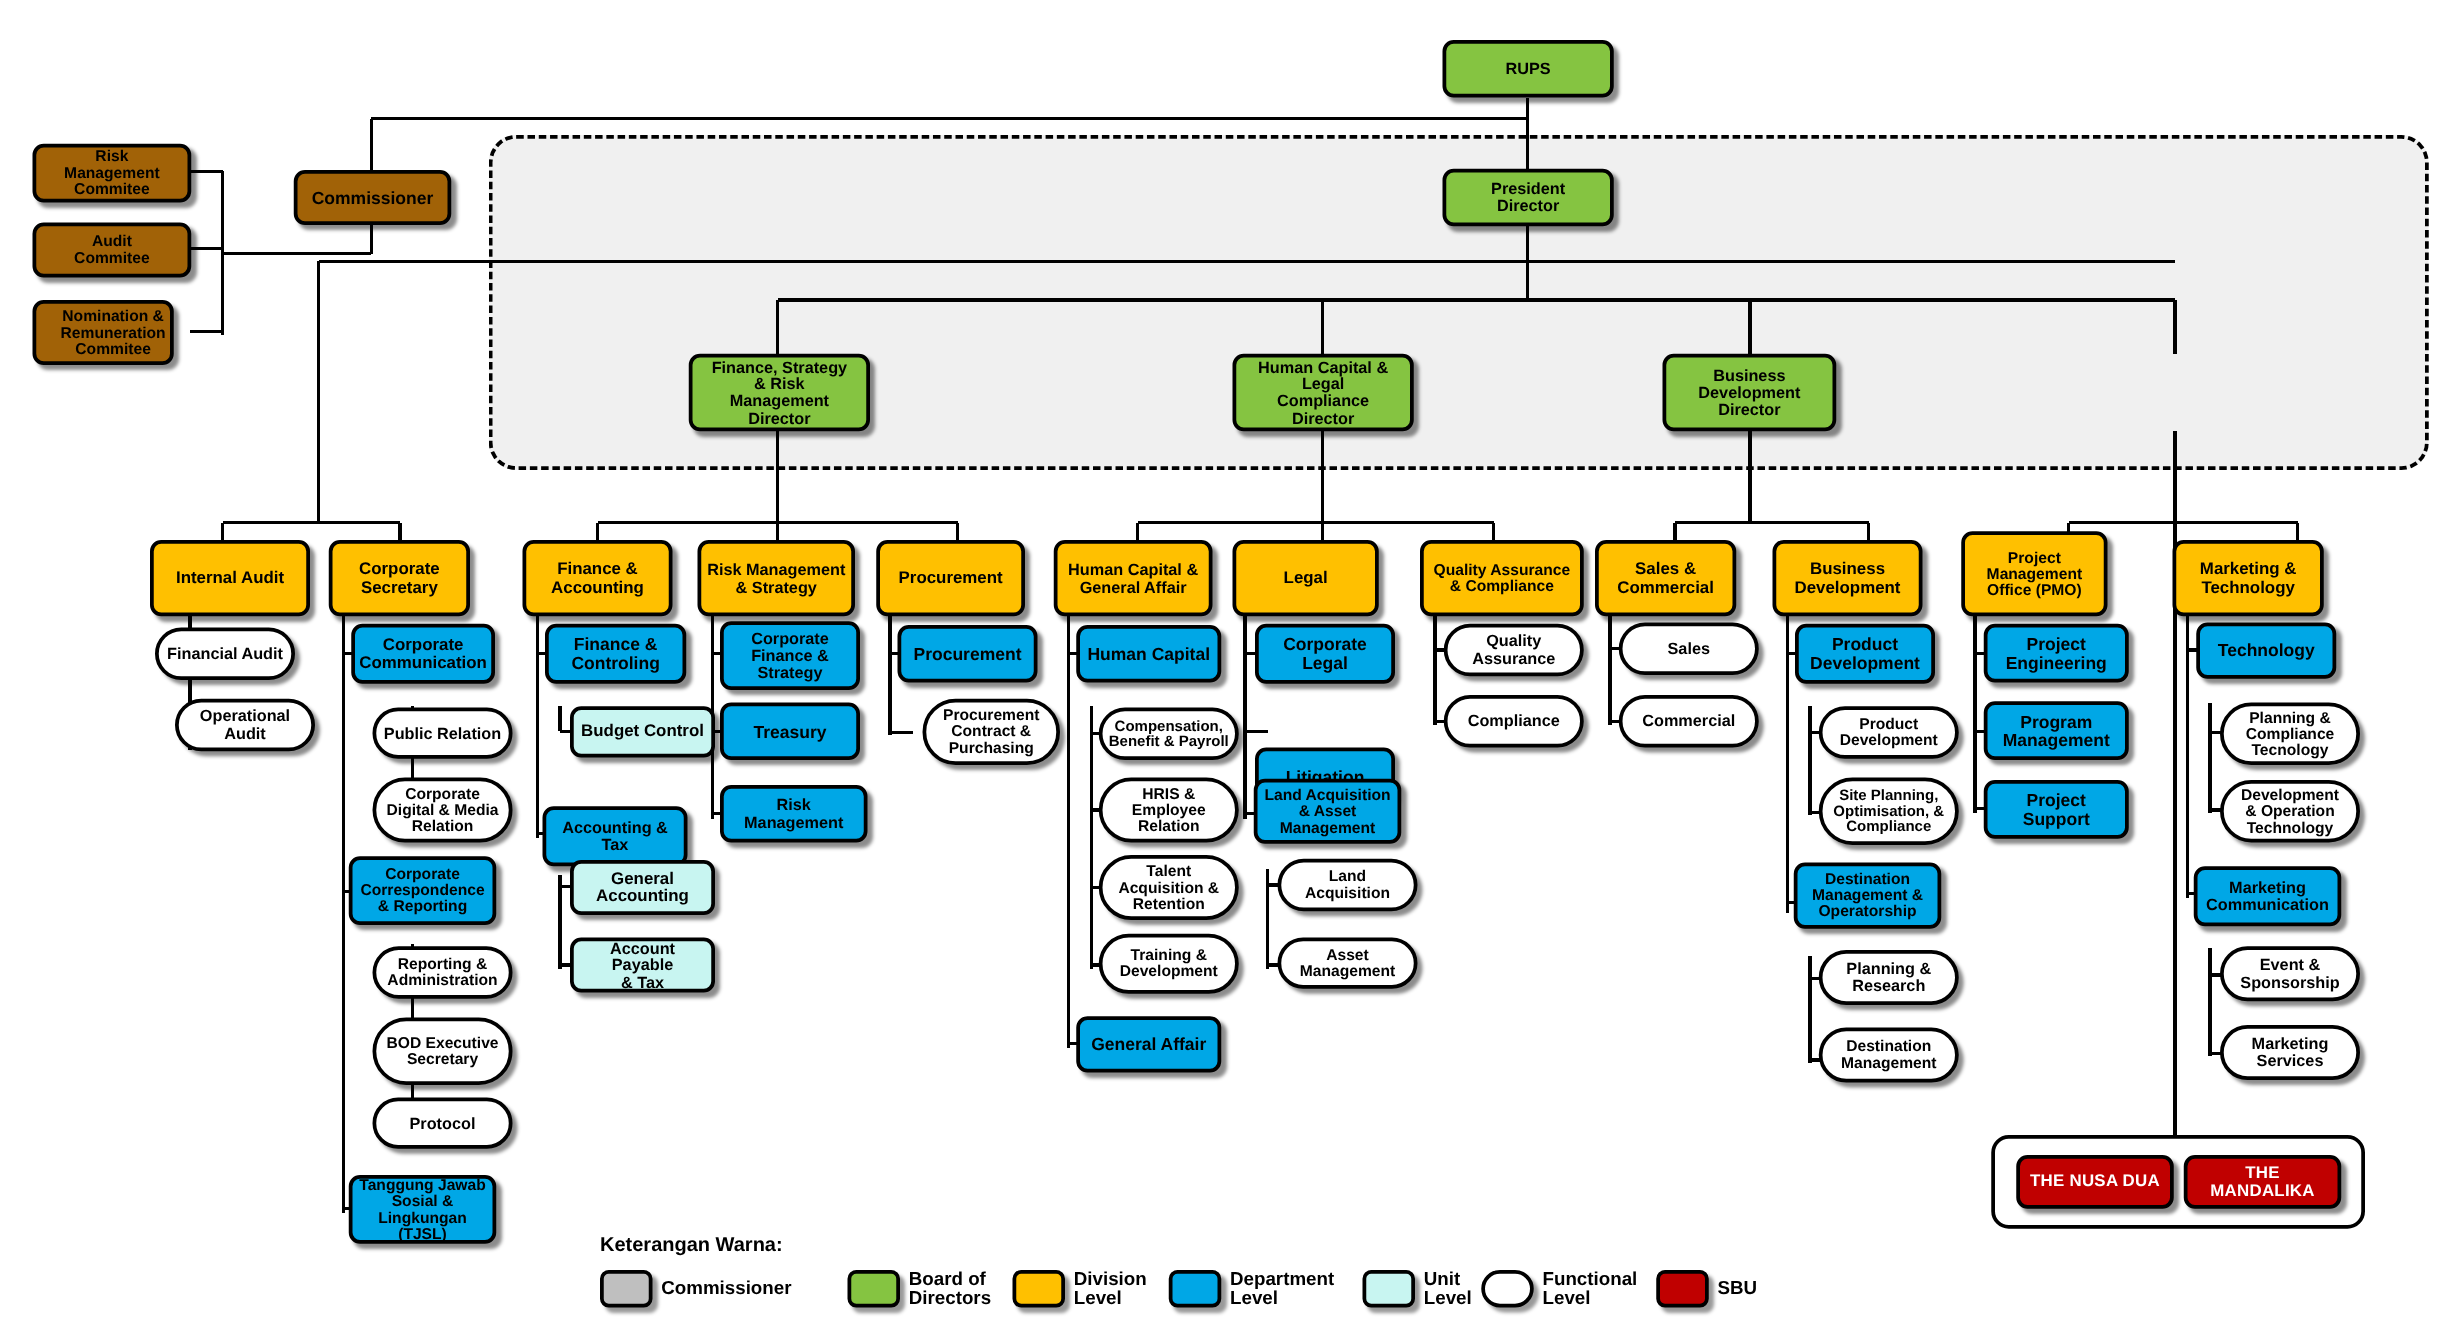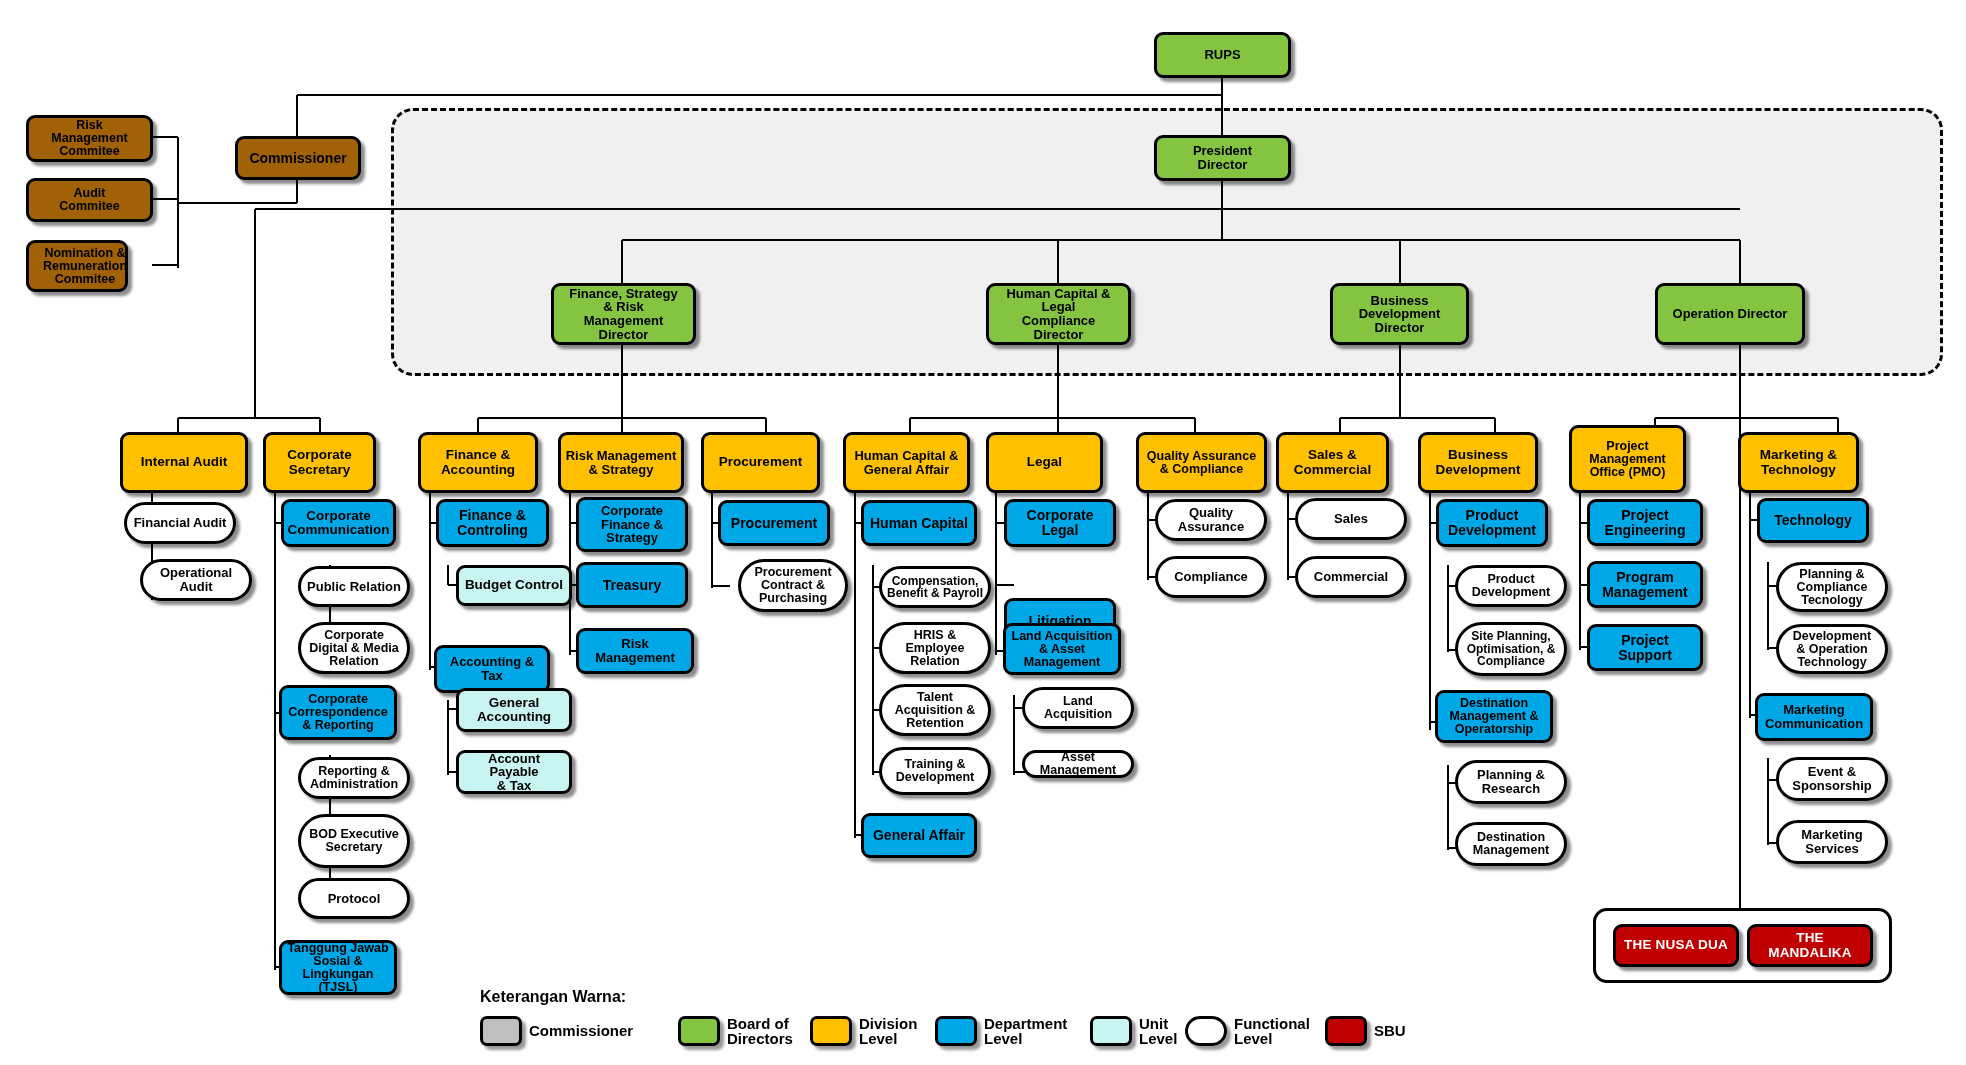--- a/index.html
+++ b/index.html
@@ -236,36 +236,35 @@
   <div class="node bod" style="left:1154px; top:135px; width:137px; height:46px; white-space:pre-line;">President
 Director</div>
 
   <div class="node commissioner" style="left:235px; top:136px; width:126px; height:44px; white-space:pre-line;">Commissioner</div>
 
   <div class="node commissioner" style="left:26px; top:115px; width:127px; height:47px; font-size:12.5px; white-space:pre-line;">Risk
 Management
 Commitee</div>
   <div class="node commissioner" style="left:26px; top:178px; width:127px; height:44px; font-size:12.5px; white-space:pre-line;">Audit
 Commitee</div>
-  <div class="node commissioner" style="left:26px; top:240px; width:102px; height:52px; font-size:12.5px; white-space:pre-line;padding-left:19px;">Nomination &amp;
+  <div class="node commissioner" style="left:26px; top:240px; width:113px; height:52px; font-size:12.5px; white-space:pre-line;padding-left:19px;">Nomination &amp;
 Remuneration
 Commitee</div>
 
   <div class="node bod" style="left:551px; top:283px; width:145px; height:62px; white-space:pre-line;">Finance, Strategy
 &amp; Risk
 Management
 Director</div>
   <div class="node bod" style="left:986px; top:283px; width:145px; height:62px; white-space:pre-line;">Human Capital &amp;
 Legal
 Compliance
 Director</div>
   <div class="node bod" style="left:1330px; top:283px; width:139px; height:62px; white-space:pre-line;">Business
 Development
 Director</div>
-  <div class="node bod" style="left:1655px; top:283px; width:150px; height:62px; white-space:pre-line;">Operation Director</div>
 
   <div class="node division" style="left:120px; top:432px; width:128px; height:61px; white-space:pre-line;">Internal Audit</div>
   <div class="node division" style="left:263px; top:432px; width:113px; height:61px; white-space:pre-line;">Corporate
 Secretary</div>
   <div class="node division" style="left:418px; top:432px; width:120px; height:61px; white-space:pre-line;">Finance &amp;
 Accounting</div>
   <div class="node division" style="left:558px; top:432px; width:126px; height:61px; font-size:13px; white-space:pre-line;">Risk Management
 &amp; Strategy</div>
   <div class="node division" style="left:701px; top:432px; width:119px; height:61px; white-space:pre-line;">Procurement</div>
   <div class="node division" style="left:843px; top:432px; width:127px; height:61px; font-size:13px; white-space:pre-line;">Human Capital &amp;
@@ -338,21 +337,21 @@
 Development</div>
   <div class="node department" style="left:861px; top:813px; width:116px; height:45px; white-space:pre-line;">General Affair</div>
 
   <div class="node department" style="left:1004px; top:499px; width:112px; height:48px; white-space:pre-line;">Corporate
 Legal</div>
   <div class="node department" style="left:1004px; top:562px; width:112px; height:46px; white-space:pre-line;margin-top:36px;">Litigation</div>
   <div class="node department" style="left:1003px; top:623px; width:118px; height:52px; font-size:12.5px; white-space:pre-line;">Land Acquisition
 &amp; Asset
 Management</div>
   <div class="node functional" style="left:1022px; top:687px; width:112px; height:42px; font-size:12.5px; white-space:pre-line;">Land Acquisition</div>
-  <div class="node functional" style="left:1022px; top:750px; width:112px; height:28px; font-size:12.5px; white-space:pre-line;">Asset
+  <div class="node functional" style="left:1022px; top:750px; width:112px; height:41px; font-size:12.5px; white-space:pre-line;">Asset
 Management</div>
 
   <div class="node functional" style="left:1155px; top:499px; width:112px; height:42px; white-space:pre-line;">Quality
 Assurance</div>
   <div class="node functional" style="left:1155px; top:556px; width:112px; height:42px; white-space:pre-line;">Compliance</div>
 
   <div class="node functional" style="left:1295px; top:498px; width:112px; height:42px; white-space:pre-line;">Sales</div>
   <div class="node functional" style="left:1295px; top:556px; width:112px; height:42px; white-space:pre-line;">Commercial</div>
 
   <div class="node department" style="left:1436px; top:499px; width:112px; height:48px; white-space:pre-line;">Product

